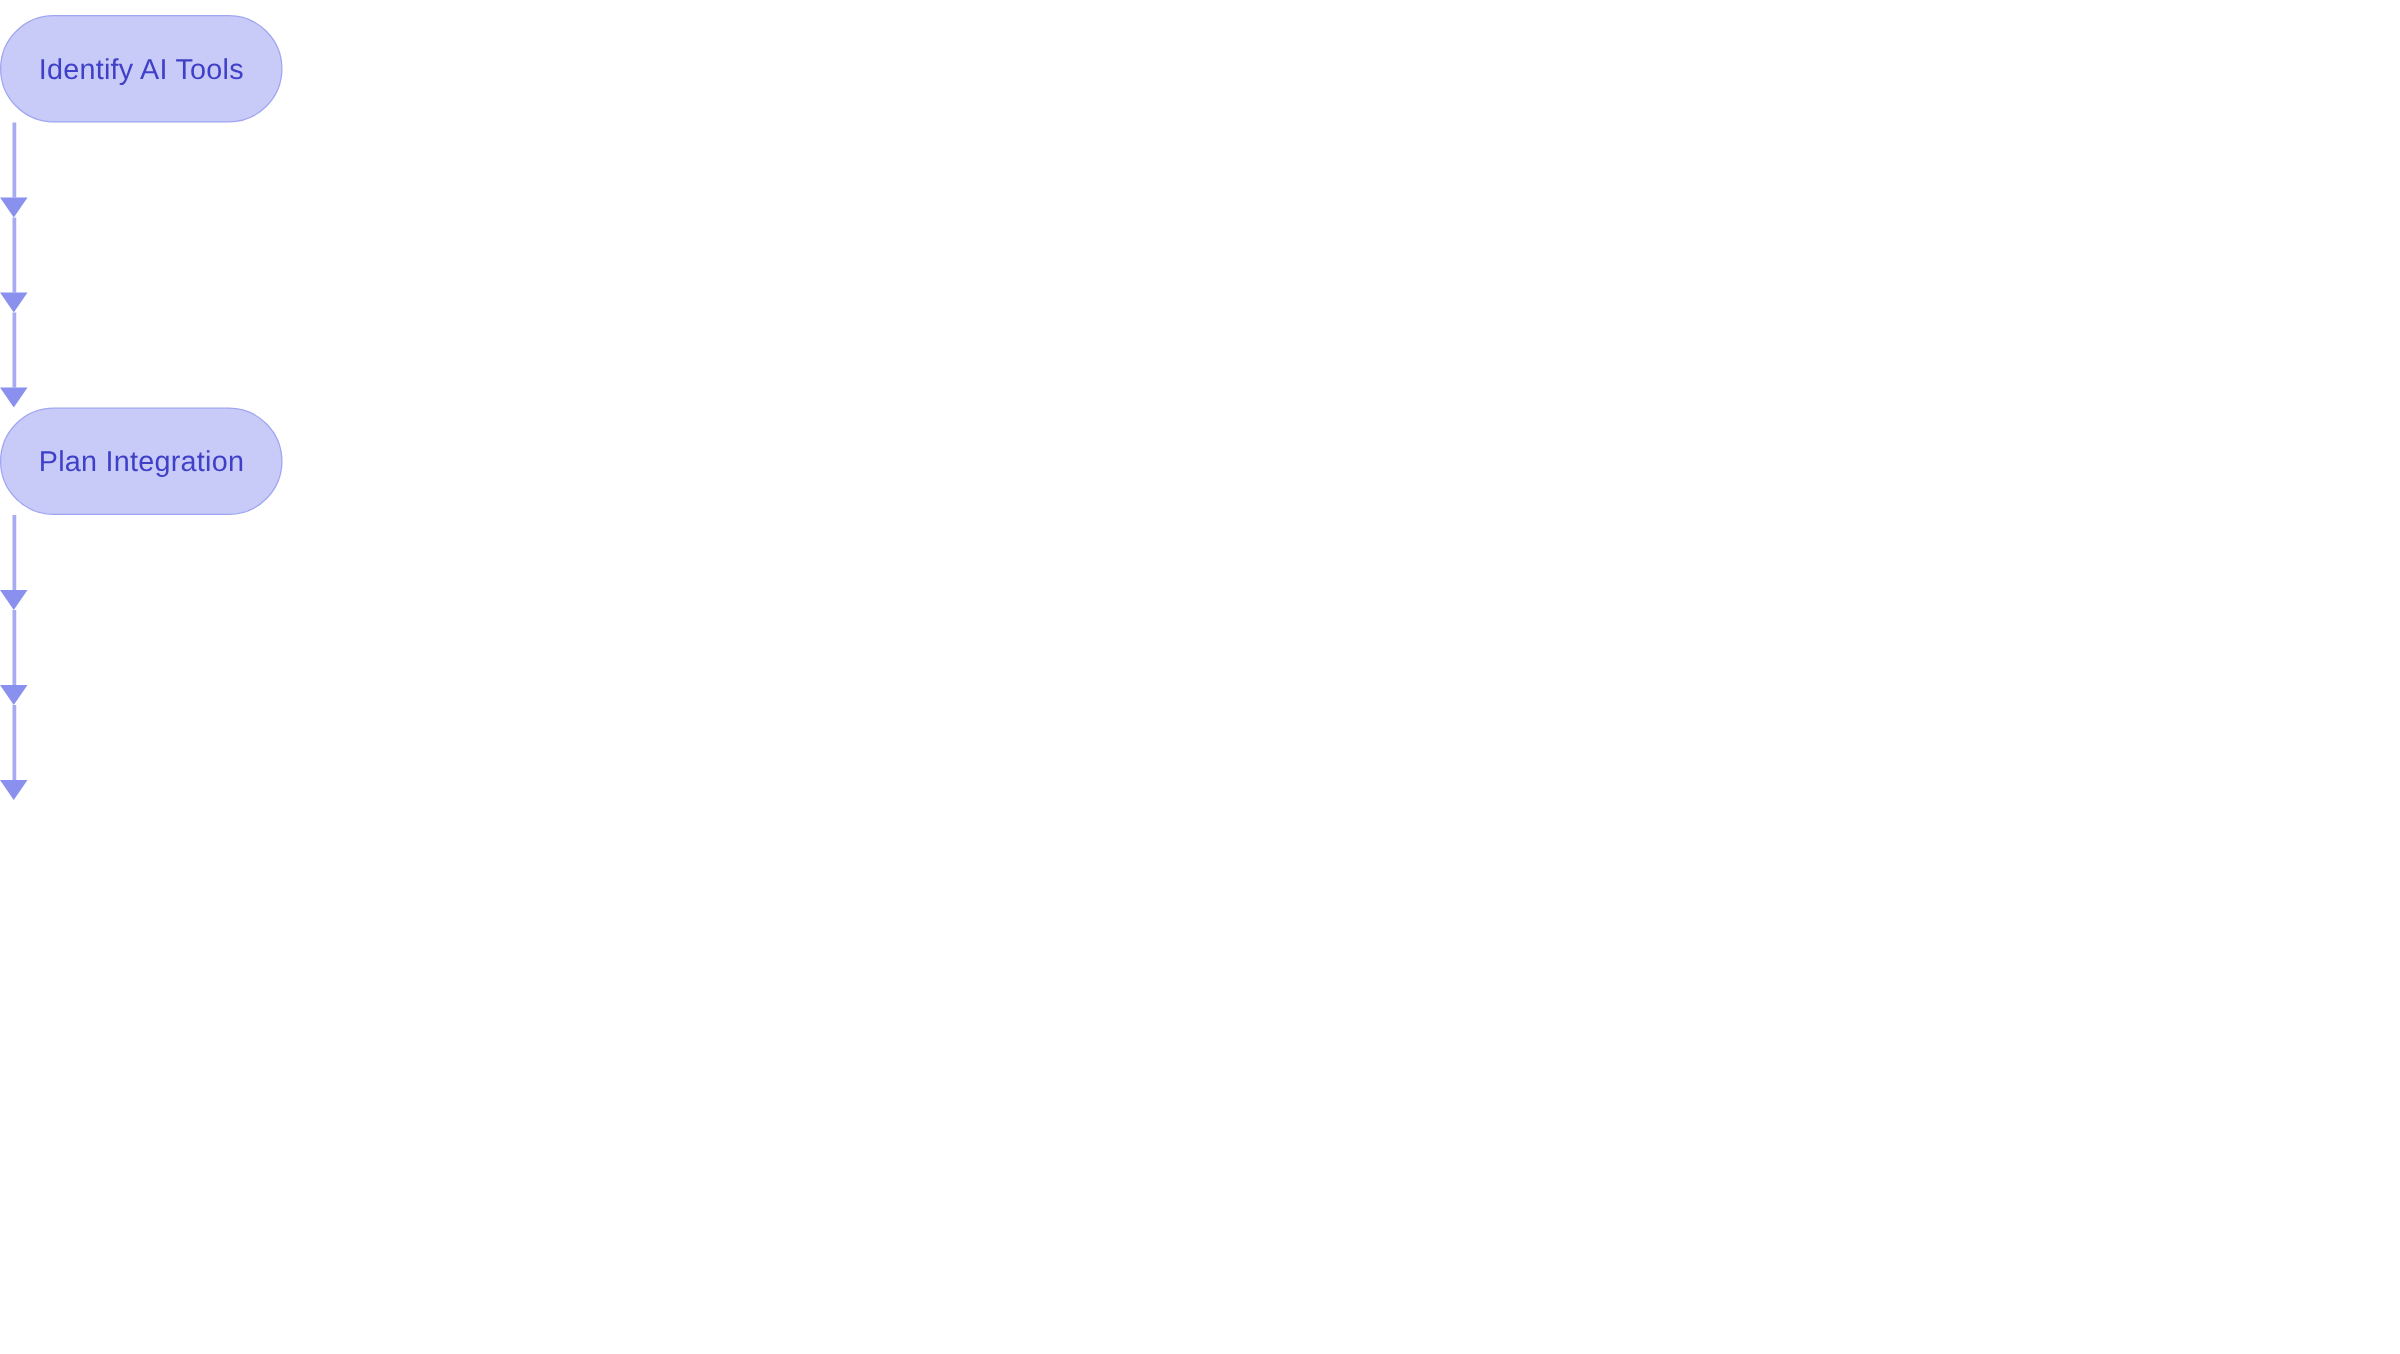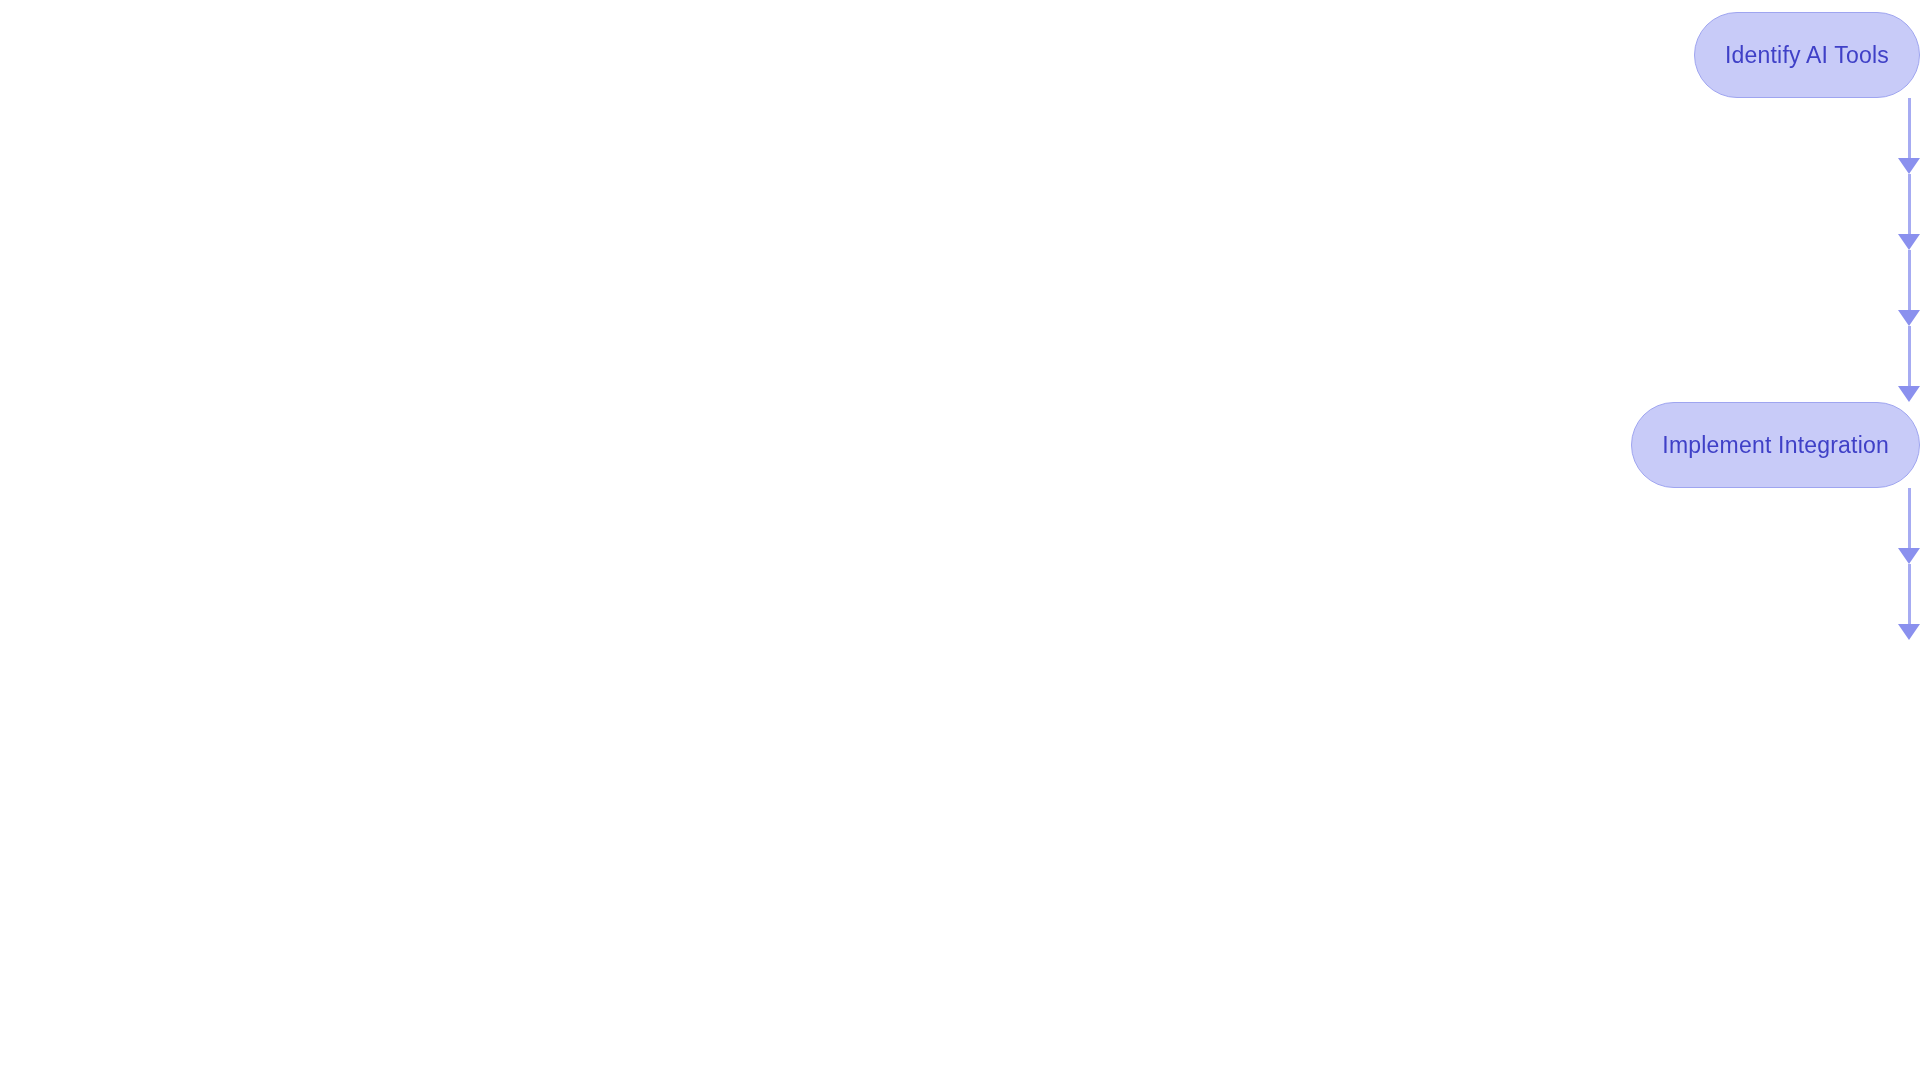--- a/index.html
+++ b/index.html
@@ -17,21 +17,21 @@
     background: var(--bg);
     font-family: "Liberation Sans", "DejaVu Sans", sans-serif;
     overflow: hidden;
   }
   .canvas {
     position: relative;
     width: 1920px;
     height: 1083px;
     display: flex;
     flex-direction: column;
-    align-items: flex-end;
+    align-items: flex-start;
     padding-top: 12px;
   }
   .node {
     height: 86px;
     min-width: 210px;
     padding: 0 30px;
     border-radius: 43px;
     background: var(--node-fill);
     border: 1.5px solid var(--node-border);
     display: flex;
@@ -82,27 +82,27 @@
     <div class="line"></div>
     <div class="head"></div>
   </div>
 
 
   <div class="connector">
     <div class="line"></div>
     <div class="head"></div>
   </div>
 
+  <div class="node">Plan Integration</div>
 
   <div class="connector">
     <div class="line"></div>
     <div class="head"></div>
   </div>
 
-  <div class="node">Implement Integration</div>
 
   <div class="connector">
     <div class="line"></div>
     <div class="head"></div>
   </div>
 
 
   <div class="connector">
     <div class="line"></div>
     <div class="head"></div>

